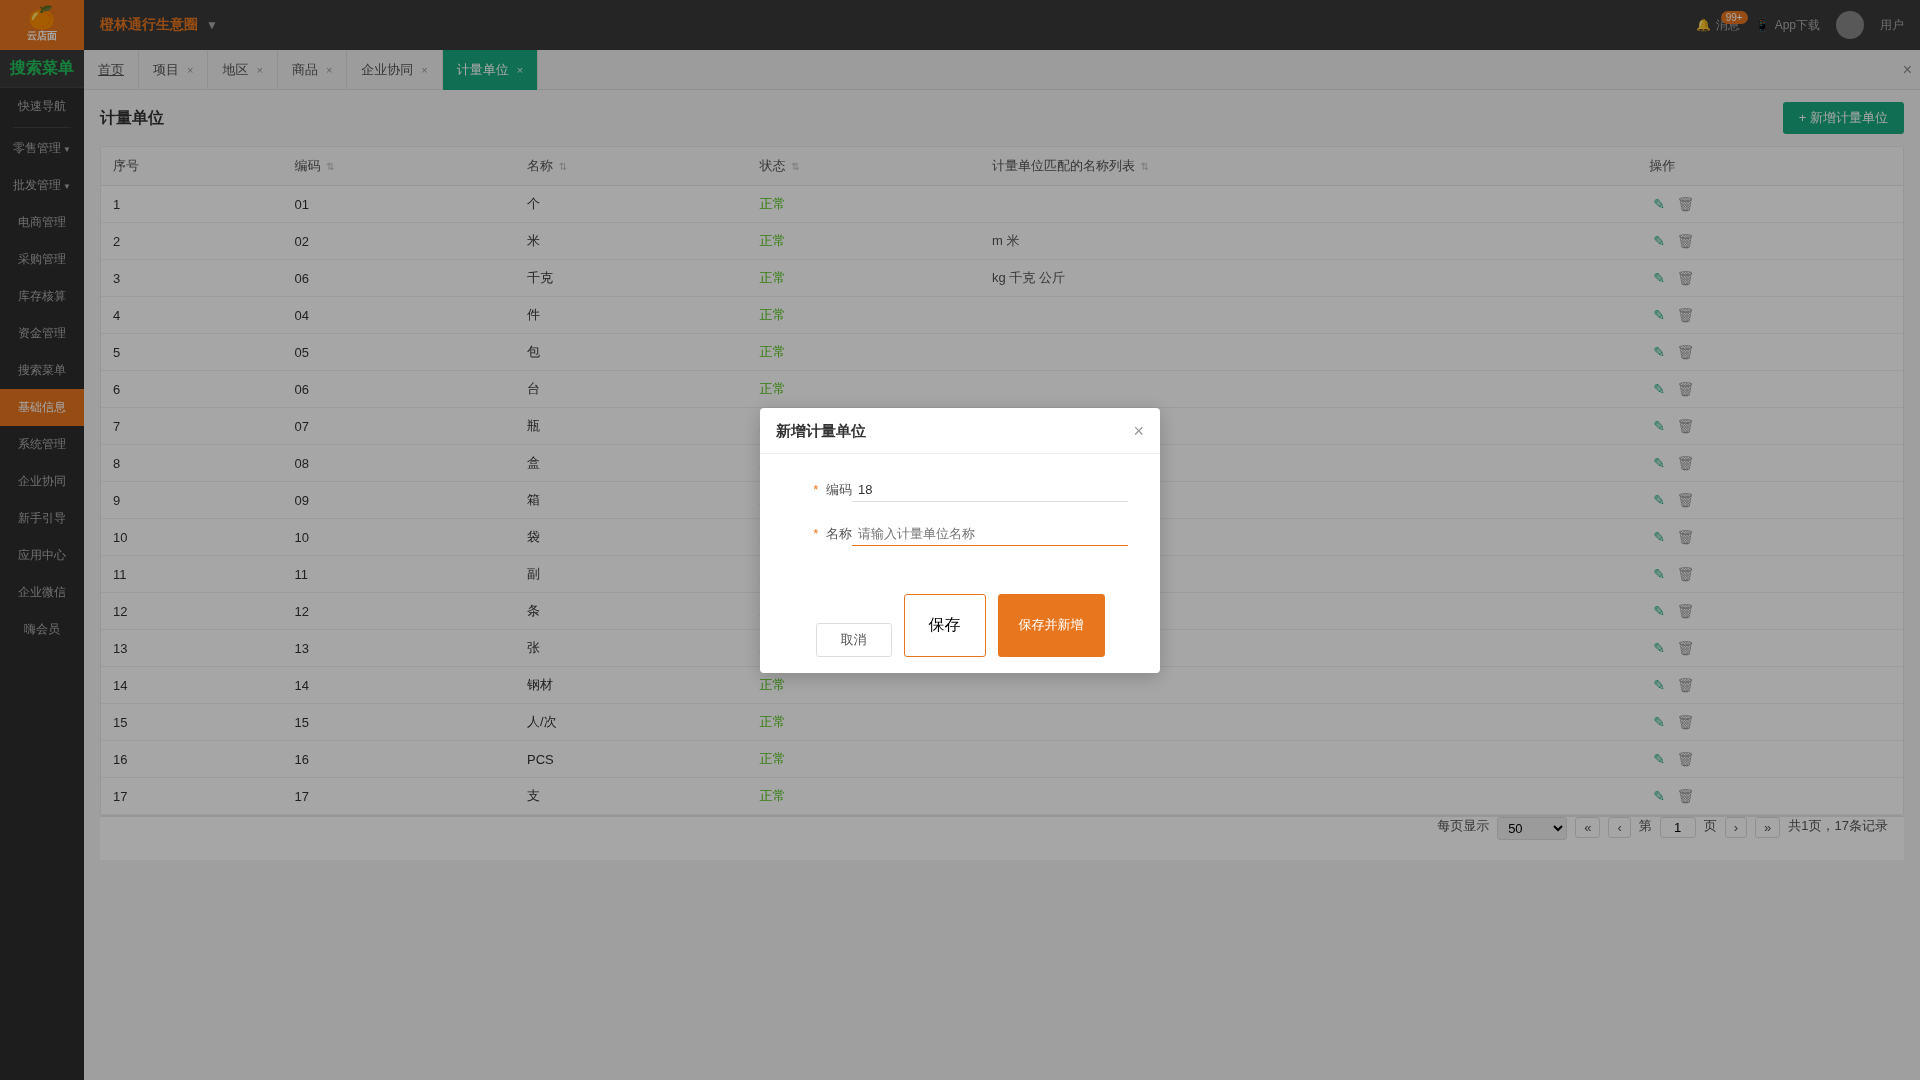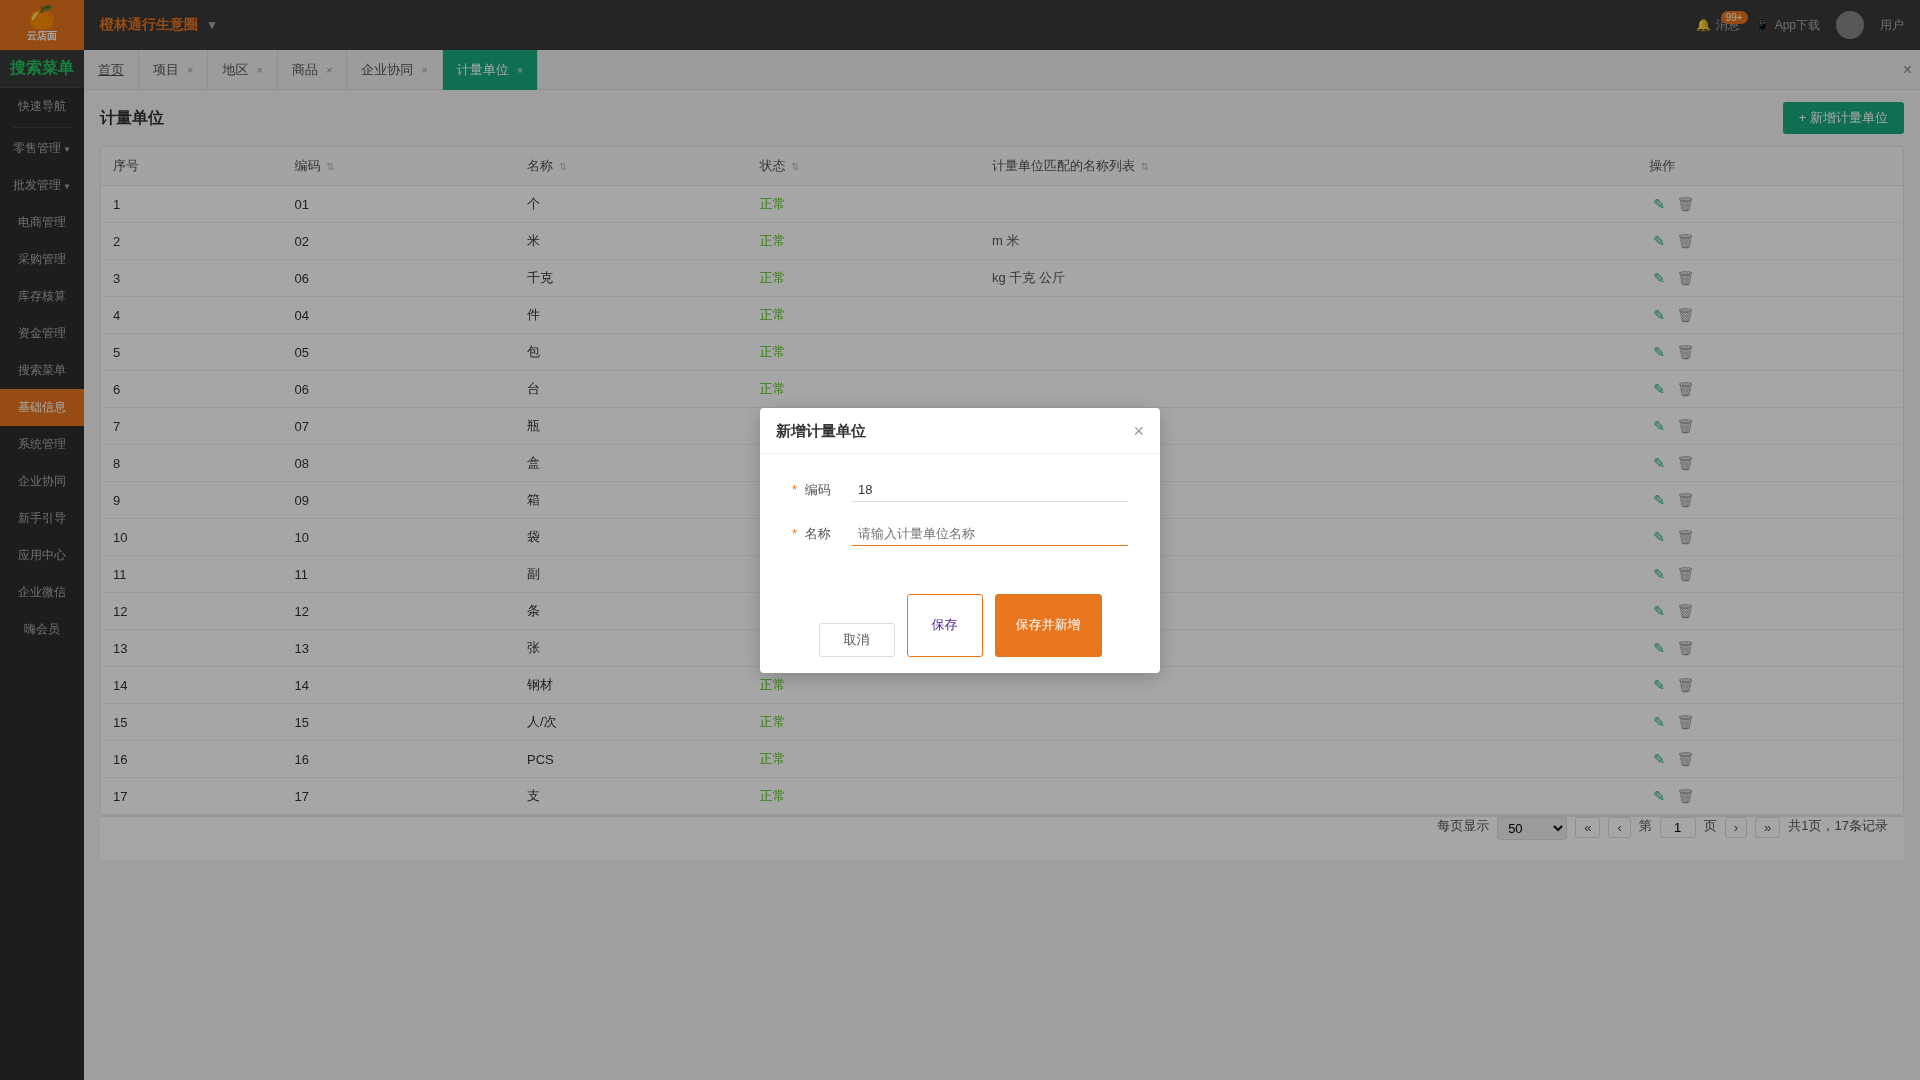--- a/index.html
+++ b/index.html
@@ -355,21 +355,21 @@
     .modal-body {
       padding: 24px 32px 16px;
     }
     .form-row {
       display: flex;
       align-items: center;
       margin-bottom: 20px;
     }
     .form-label {
       width: 60px;
-      text-align: left;
+      text-align: right;
       color: #555;
       font-size: 13px;
       flex-shrink: 0;
     }
     .form-required {
       color: #e8761e;
       margin-right: 4px;
     }
     .form-input {
       flex: 1;
@@ -394,26 +394,26 @@
       color: #555;
       border: 1px solid #ddd;
       padding: 7px 24px;
       border-radius: 3px;
       cursor: pointer;
       font-size: 13px;
       margin-top: 29px;
     }
     .btn-save {
       background: white;
-      color: #4c1d95;
+      color: #000000;
       border: 1px solid #e8761e;
       padding: 1px 24px;
       border-radius: 3px;
       cursor: pointer;
-      font-size: 13px;
+      font-size: 16px;
     }
     .btn-save-new {
       background: #e8761e;
       color: white;
       border: 1px solid #e8761e;
       padding: 7px 20px;
       border-radius: 3px;
       cursor: pointer;
       font-size: 13px;
     }

